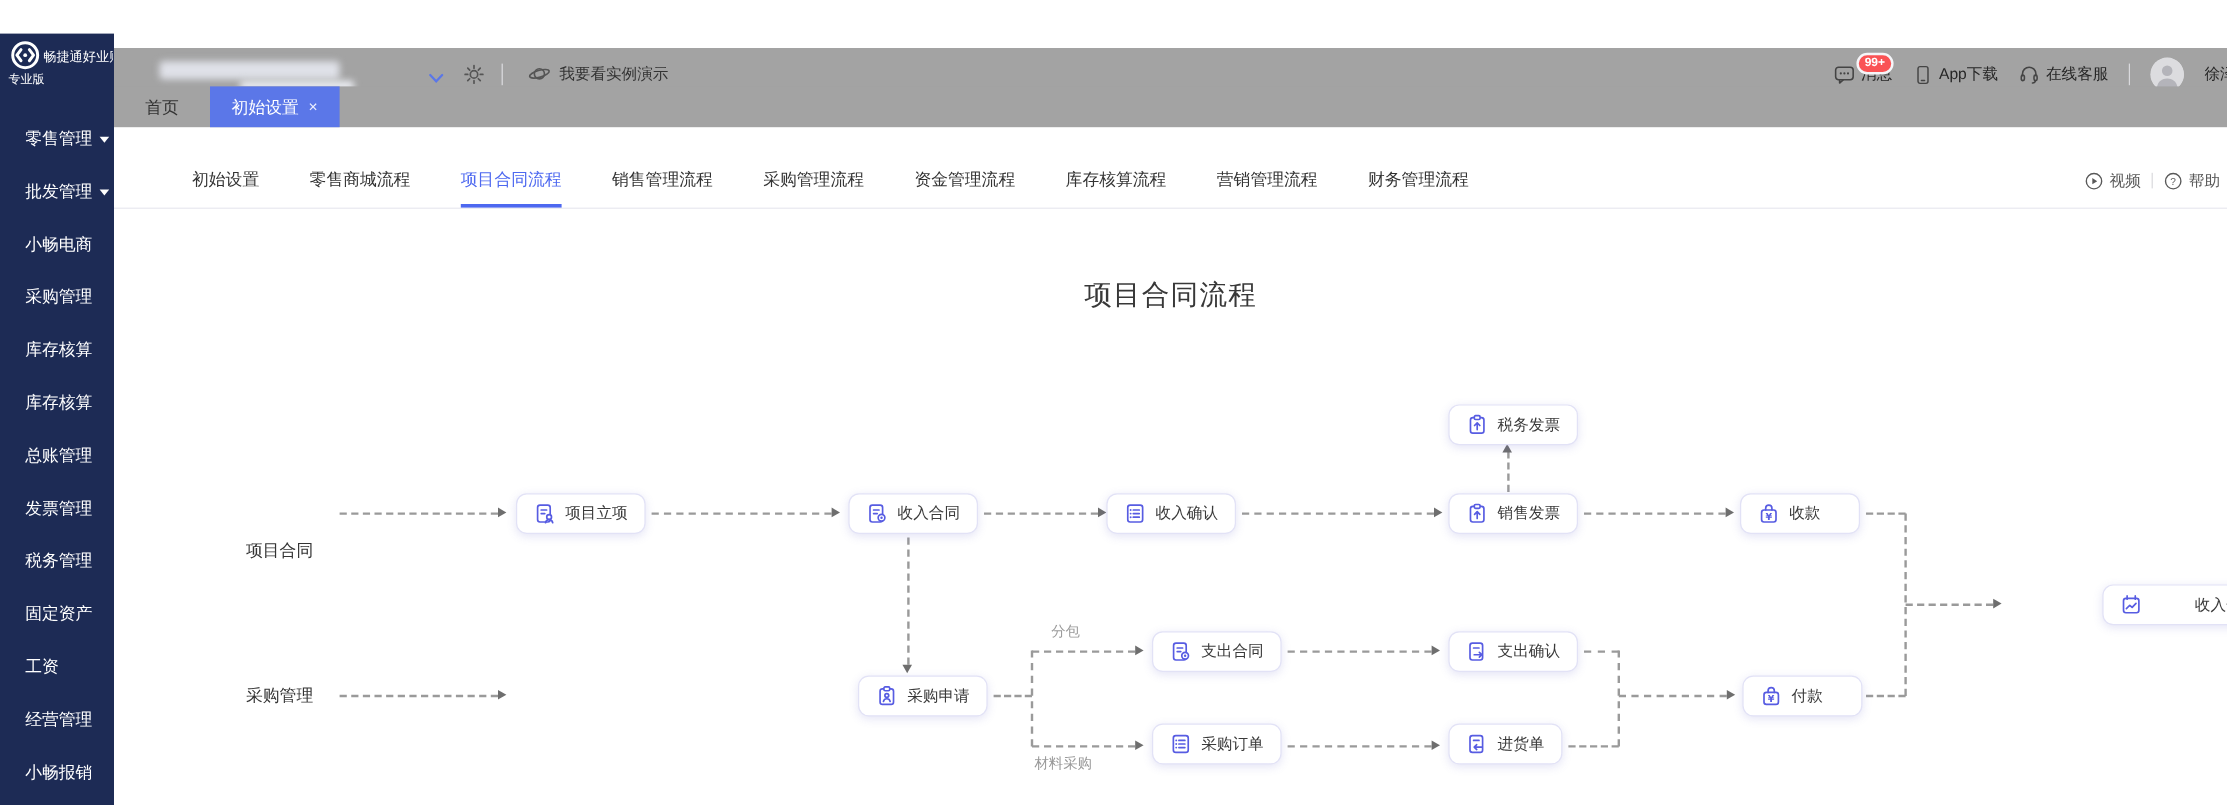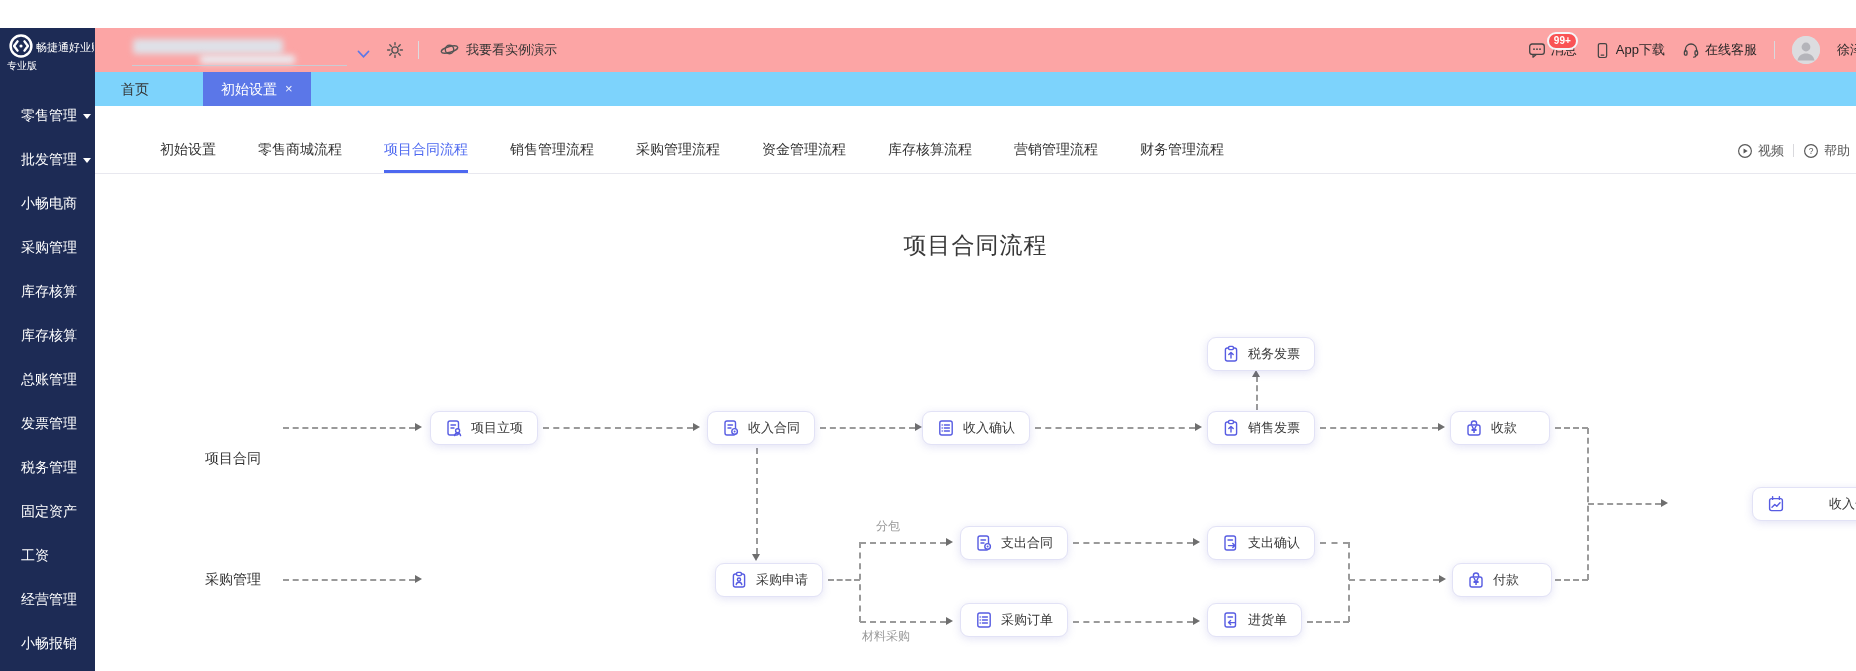--- a/index.html
+++ b/index.html
@@ -8,37 +8,37 @@
   
   .sidebar{position:absolute;left:0;top:28px;width:95px;height:643px;background:#1d2b55;}
   .logo-icon{position:absolute;left:8px;top:5px;}
   .logo-name{position:absolute;left:36px;top:12px;width:58px;color:#fff;font-size:11px;white-space:nowrap;overflow:hidden;}
   .logo-edition{position:absolute;left:7px;top:31px;color:#fff;font-size:10px;}
   .side-menu{position:absolute;left:0;top:65px;width:95px;margin:0;padding:0;list-style:none;}
   .side-menu li{height:44px;line-height:44px;padding-left:21px;color:#fff;font-size:14px;font-weight:500;cursor:pointer;white-space:nowrap;display:flex;align-items:center;gap:6px;}
   .caret{width:0;height:0;border-left:4px solid transparent;border-right:4px solid transparent;border-top:5px solid #fff;margin-top:2px;}
 
   
-  .header{position:absolute;left:95px;top:28px;right:0;height:44px;background:#fca5a5;}
+  .header{position:absolute;left:95px;top:40px;right:0;height:44px;background:#a3a3a3;}
   .blur1{position:absolute;left:38px;top:11px;width:150px;height:15px;background:#dfe1e8;border-radius:3px;filter:blur(3px);}
   .blur2{position:absolute;left:105px;top:27px;width:95px;height:9px;background:#e9ebf0;border-radius:3px;filter:blur(3px);}
   .sel-underline{position:absolute;left:37px;top:37px;width:215px;height:1px;background:#c9ccd4;}
   .hdr-chevron{position:absolute;left:262px;top:17px;}
   .hdr-gear{position:absolute;left:291px;top:13px;}
   .hdr-div1{position:absolute;left:323px;top:13px;width:1px;height:18px;background:#dcdce0;}
   .demo{position:absolute;left:345px;top:12px;display:flex;align-items:center;gap:7px;font-size:13px;color:#333;cursor:pointer;}
   .hdr-right{position:absolute;right:0;top:0;height:44px;display:flex;align-items:center;gap:17px;font-size:13px;color:#262626;}
   .hdr-item{display:flex;align-items:center;gap:5px;cursor:pointer;position:relative;}
   .badge{position:absolute;top:-9px;left:19px;background:#fa5355;color:#fff;font-size:10px;line-height:12px;padding:1px 5px;border-radius:9px;border:2px solid #f5f6f9;font-weight:700;}
   .hdr-div2{width:1px;height:18px;background:#d9d9dd;}
   .avatar{width:28px;height:28px;border-radius:50%;background:#dcdcdf;overflow:hidden;flex:none;}
   .uname{width:19px;overflow:hidden;white-space:nowrap;}
 
   
-  .tabstrip{position:absolute;left:95px;top:72px;right:0;height:34px;background:#7dd3fc;display:flex;gap:28px;}
+  .tabstrip{position:absolute;left:95px;top:72px;right:0;height:34px;background:#a3a3a3;display:flex;}
   .tab{height:34px;line-height:34px;padding:0 26px;font-size:14px;color:#333;cursor:pointer;}
   .tab.active{background:#5b77e8;color:#fff;display:flex;align-items:center;gap:8px;padding:0 18px;}
   .tab .x{font-size:13px;opacity:.9;cursor:pointer;}
 
   
   .nav{position:absolute;left:95px;top:128px;right:0;height:45px;border-bottom:1px solid #e8e8ef;display:flex;align-items:stretch;padding-left:65px;gap:42px;background:#fff;}
   .nav-item{font-size:14px;color:#333;line-height:42px;cursor:pointer;border-bottom:3px solid transparent;white-space:nowrap;}
   .nav-item.active{color:#4d68f0;border-bottom-color:#4d68f0;}
   .nav-right{position:absolute;right:6px;top:0;height:45px;display:flex;align-items:center;gap:9px;font-size:13px;color:#595959;}
   .nav-right .lnk{display:flex;align-items:center;gap:5px;cursor:pointer;}

